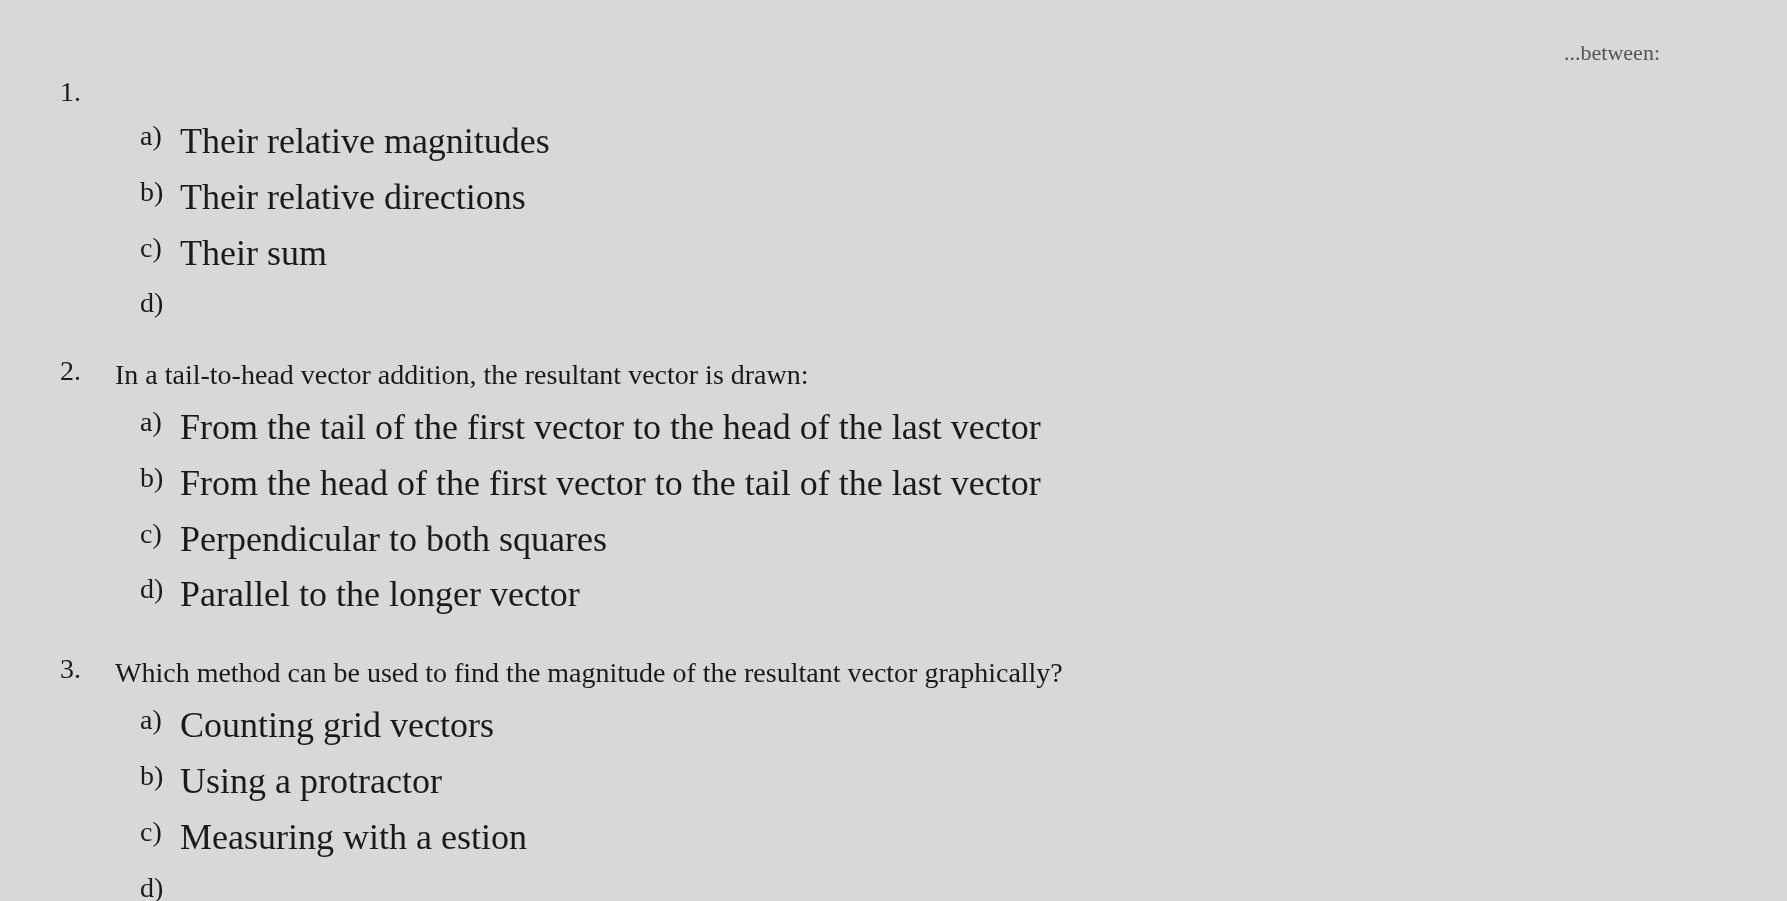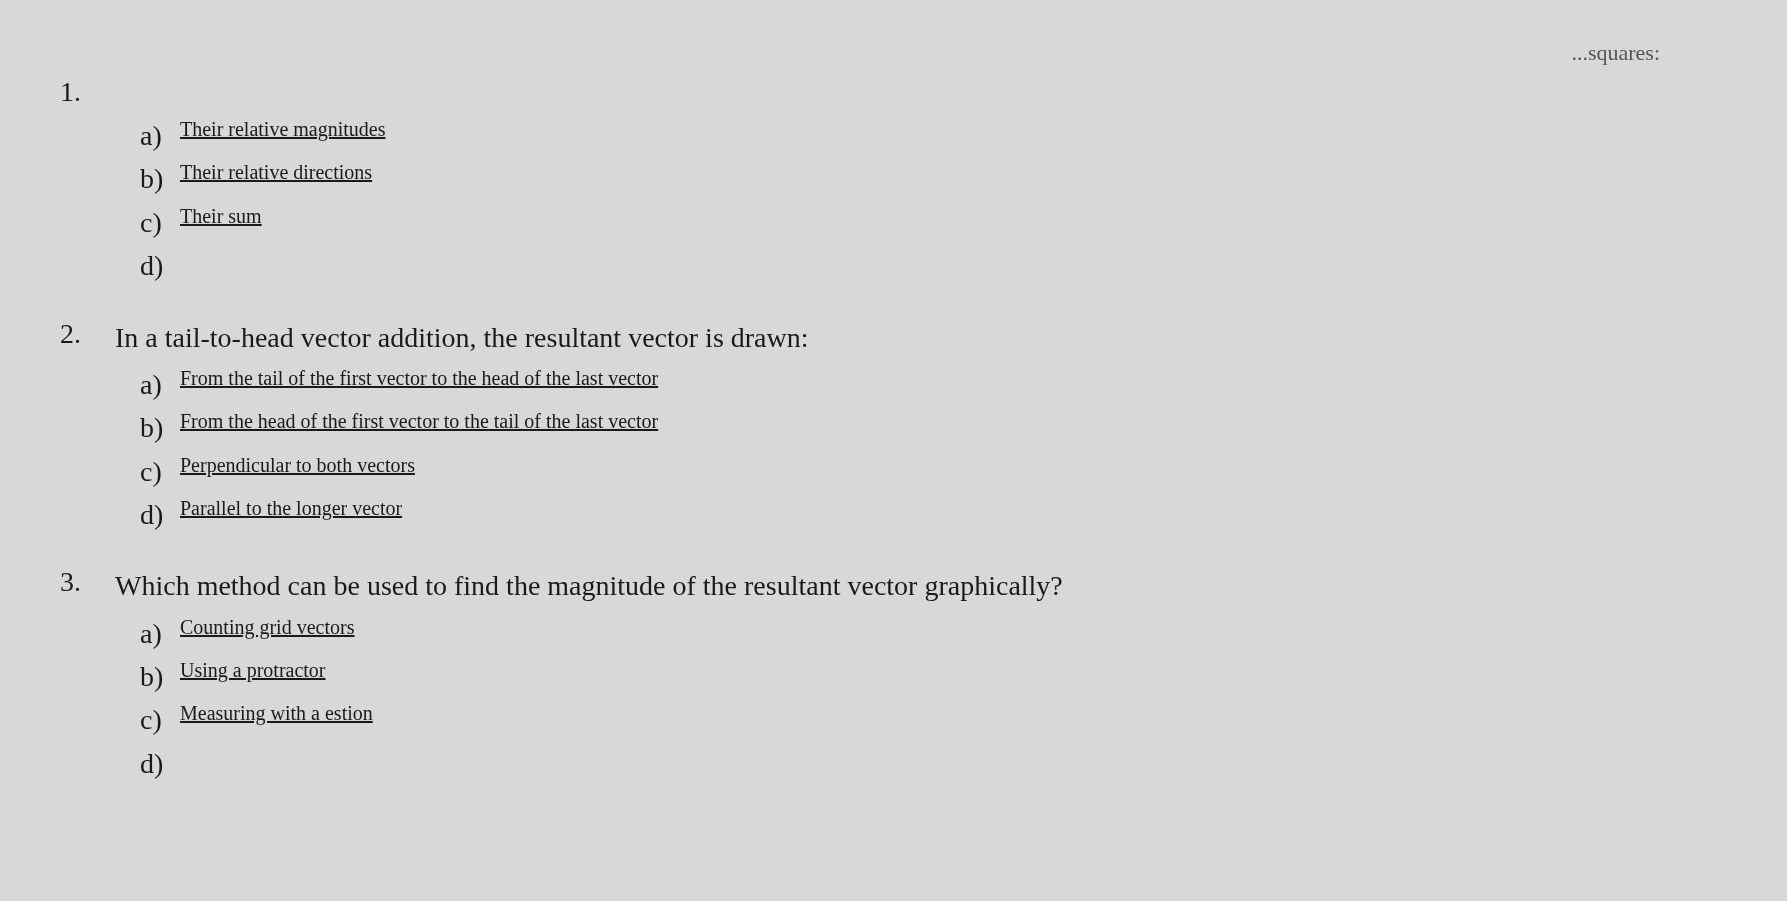--- a/index.html
+++ b/index.html
@@ -54,37 +54,36 @@
       display: flex;
       align-items: flex-start;
     }
 
     .option-label {
       min-width: 40px;
       font-size: 28px;
     }
 
     .option-text {
-      font-size: 20px;
-      text-decoration: underline;
+      font-size: 36px;
     }
 
     .truncated-header {
       text-align: right;
       font-size: 22px;
       color: #555;
       margin-bottom: 10px;
     }
   </style>
 </head>
 <body>
 
 <div class="page-content">
 
-  <div class="truncated-header">...squares:</div>
+  <div class="truncated-header">...between:</div>
 
   <div class="question-block">
     <div class="question-line">
       <span class="question-number">1.</span>
     </div>
     <div class="options-list">
       <div class="option-item">
         <span class="option-label">a)</span>
         <span class="option-text">Their relative magnitudes</span>
       </div>
@@ -111,21 +110,21 @@
       <div class="option-item">
         <span class="option-label">a)</span>
         <span class="option-text">From the tail of the first vector to the head of the last vector</span>
       </div>
       <div class="option-item">
         <span class="option-label">b)</span>
         <span class="option-text">From the head of the first vector to the tail of the last vector</span>
       </div>
       <div class="option-item">
         <span class="option-label">c)</span>
-        <span class="option-text">Perpendicular to both vectors</span>
+        <span class="option-text">Perpendicular to both squares</span>
       </div>
       <div class="option-item">
         <span class="option-label">d)</span>
         <span class="option-text">Parallel to the longer vector</span>
       </div>
     </div>
   </div>
 
   <div class="question-block">
     <div class="question-line">

